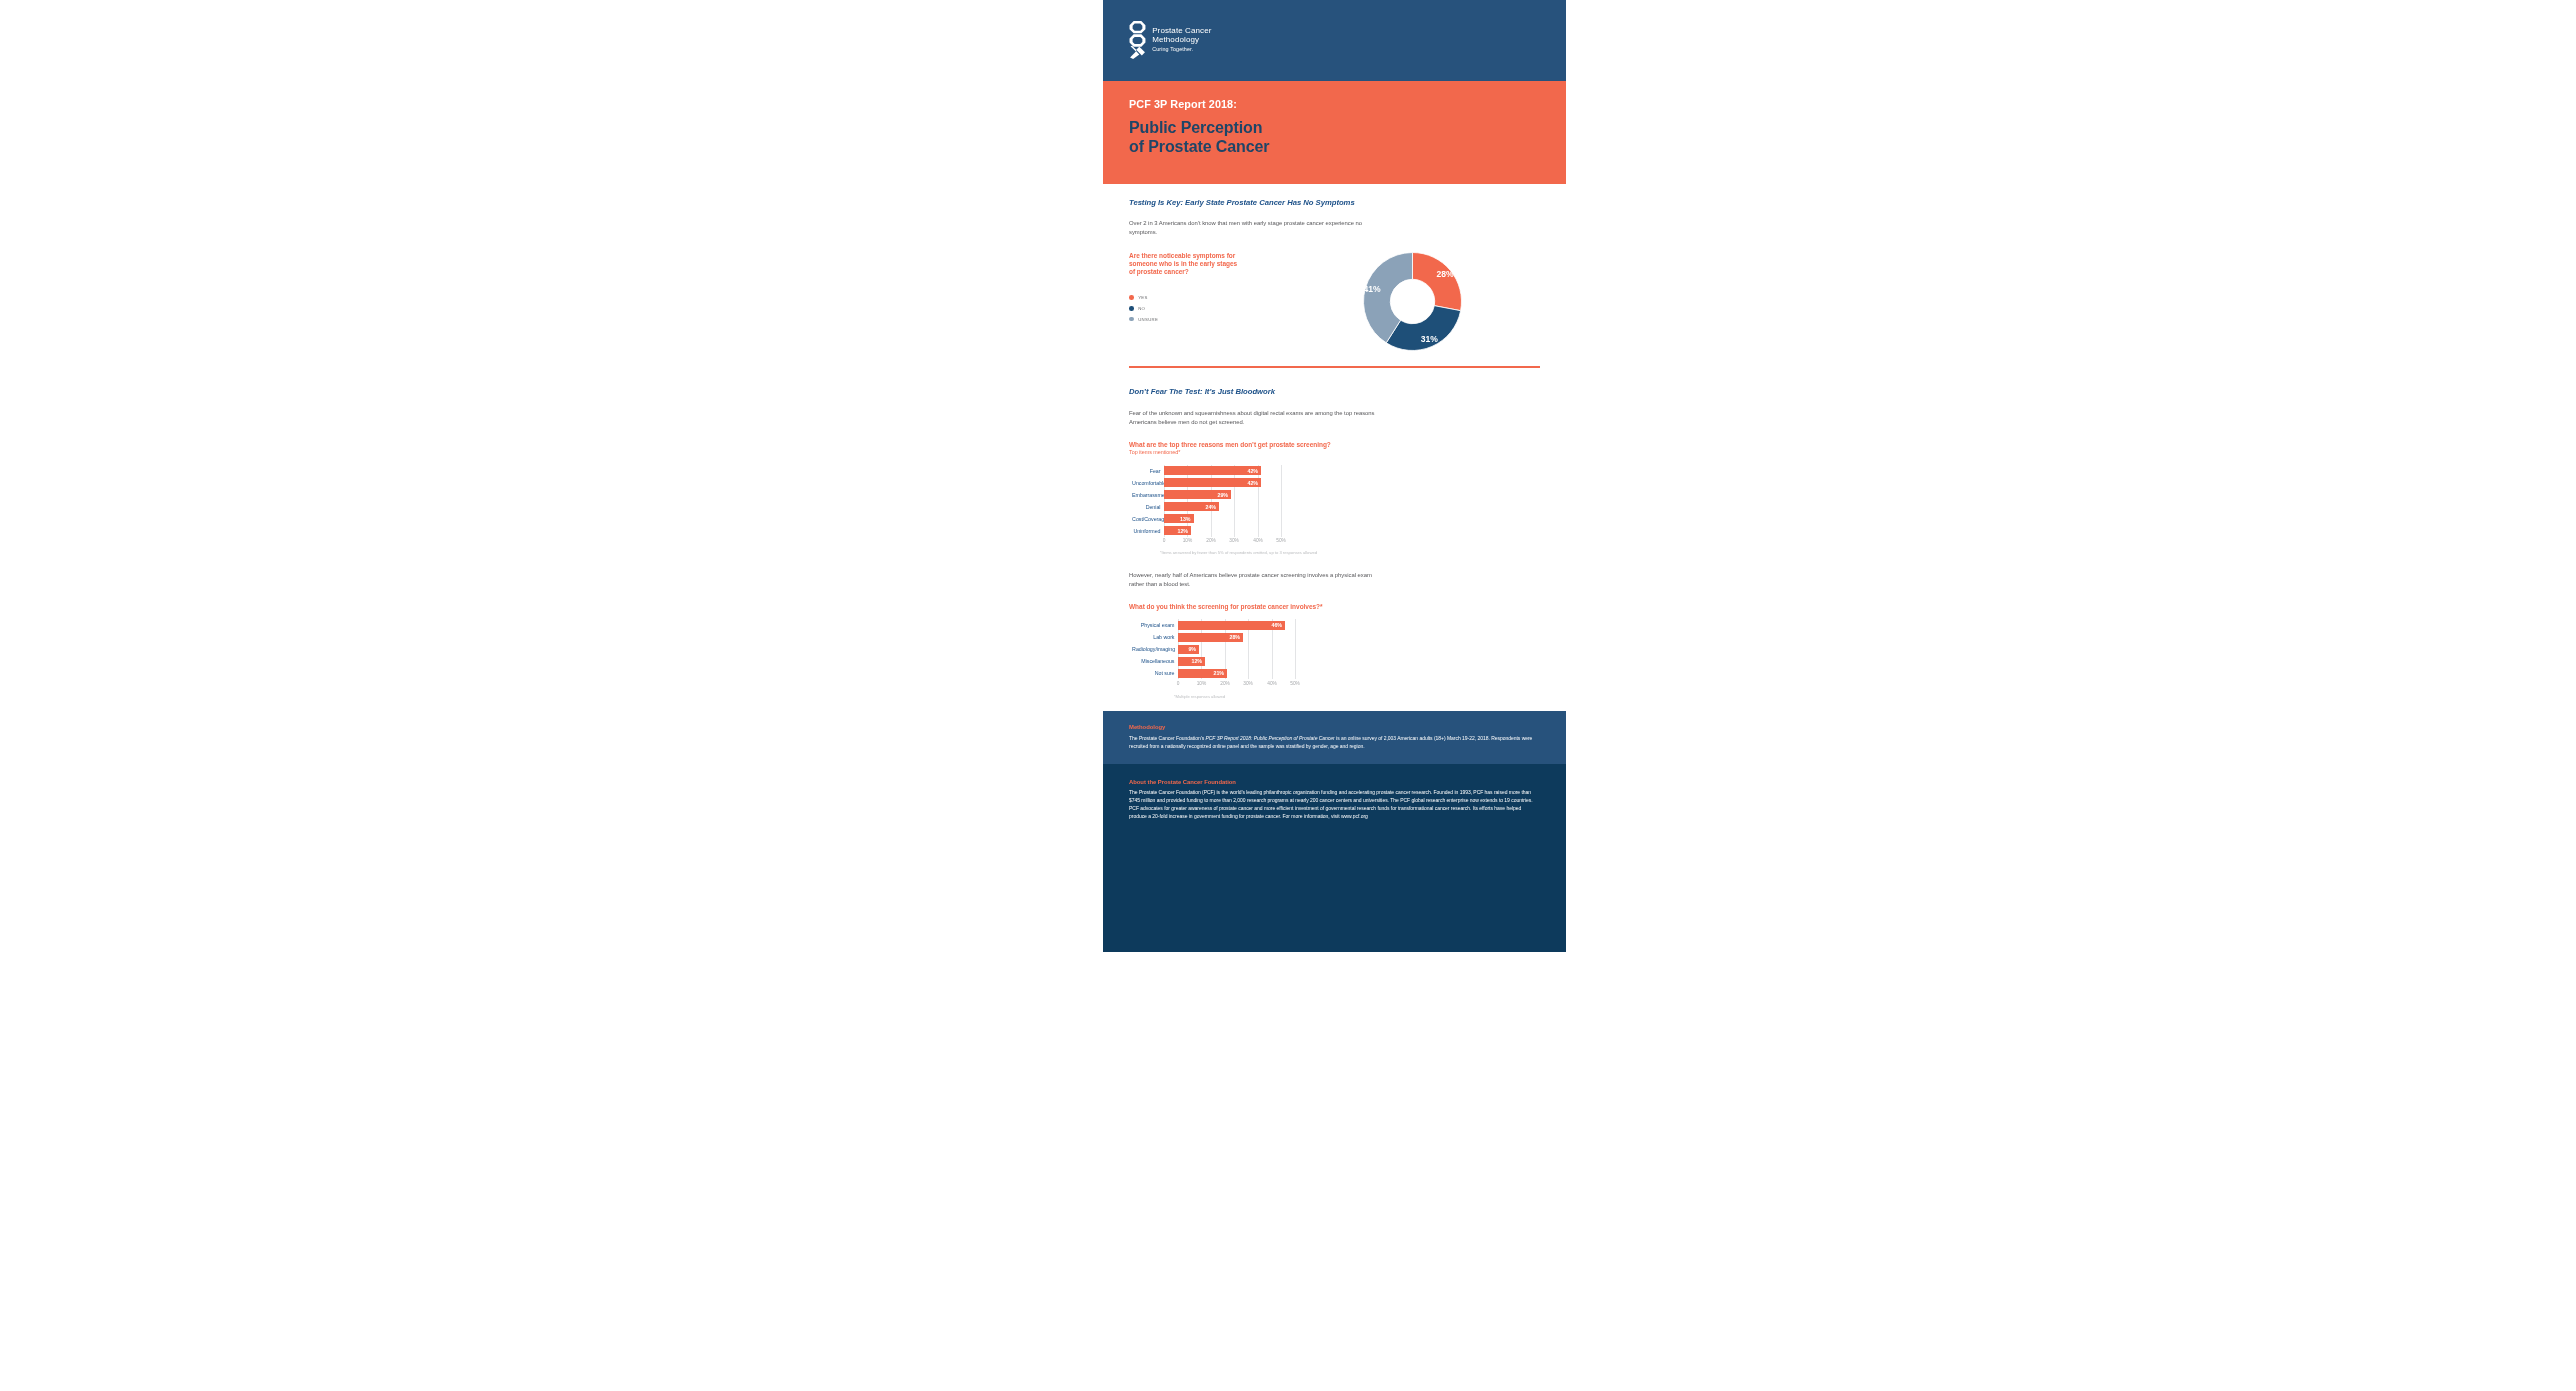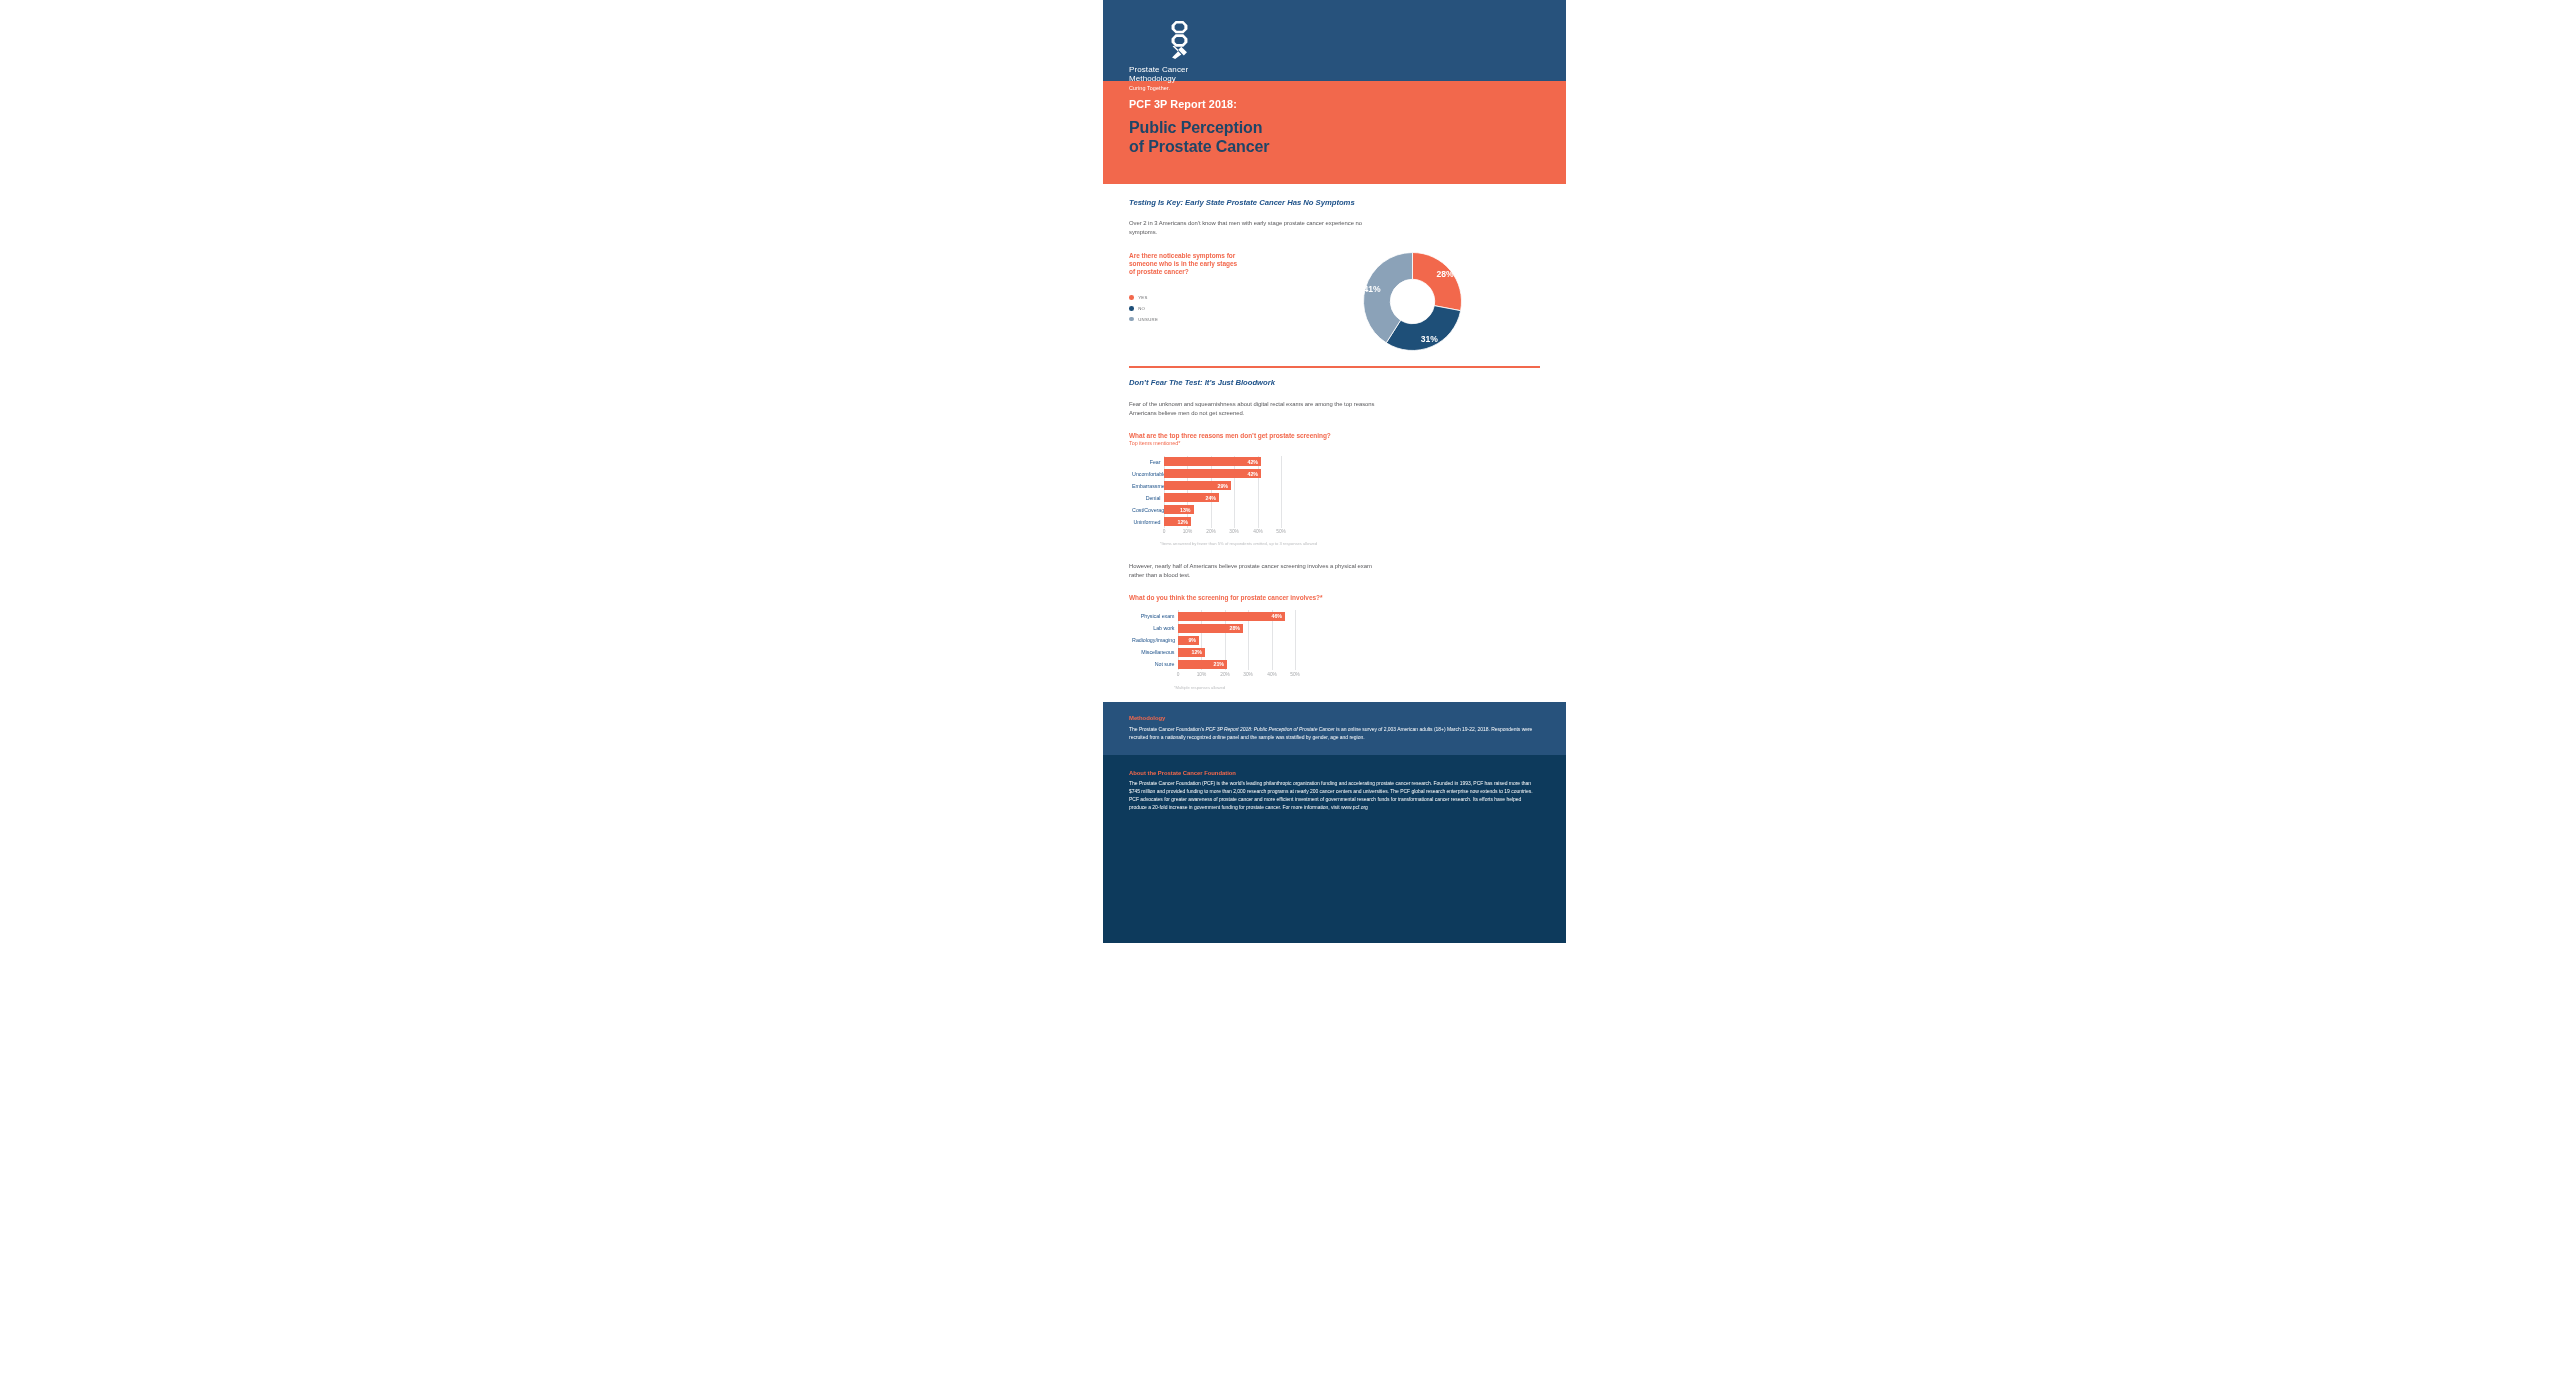--- a/index.html
+++ b/index.html
@@ -24,21 +24,21 @@
 
   
   .header-band {
     height: 81px;
     background: #27527c;
     position: relative;
   }
   .logo-wrap {
     position: absolute;
     left: 26px; top: 19.6px;
-    display: flex; align-items: flex-end; gap: 5.7px; flex-direction: column;
+    display: flex; align-items: center; gap: 5.7px;
   }
   .logo-mark { width: 17.5px; height: 39px; display:block; }
   .logo-text { padding-top: 0.5px; }
   .logo-line {
     color: #ffffff;
     font-size: 8px;
     line-height: 9px;
     letter-spacing: 0.1px;
   }
   .logo-tag {
@@ -306,21 +306,21 @@
        L 99.99999999999999 56
        A 44 44 0 0 0 76.42362102092416 137.15042872208866 Z" fill="#8ba2b8" stroke="#ffffff" stroke-width="1.6"></path>
               <text x="19.815477245975245" y="76.70424264572439" class="slice-label">41%</text>
             </svg>
       </div>
     </div>
 
     <div class="rule" style="margin-top:14.4px;"></div>
   </div>
 
-  <div class="body-area" style="padding-top:10px;">
+  <div class="body-area" style="padding-top:19px;">
     <div class="sec-title">Don’t Fear The Test: It’s Just Bloodwork</div>
     <div class="sec-para" style="margin-top:12.4px; width:247px;">Fear of the unknown and squeamishness about digital rectal exams are among the top reasons Americans believe men do not get screened.</div>
 
     <div style="margin-top:14.4px;">
       <div class="q-title">What are the top three reasons men don’t get prostate screening?</div>
       <div class="q-sub">Top items mentioned*</div>
     </div>
 
     <div class="chart-block">
       <div id="chart-reasons">

